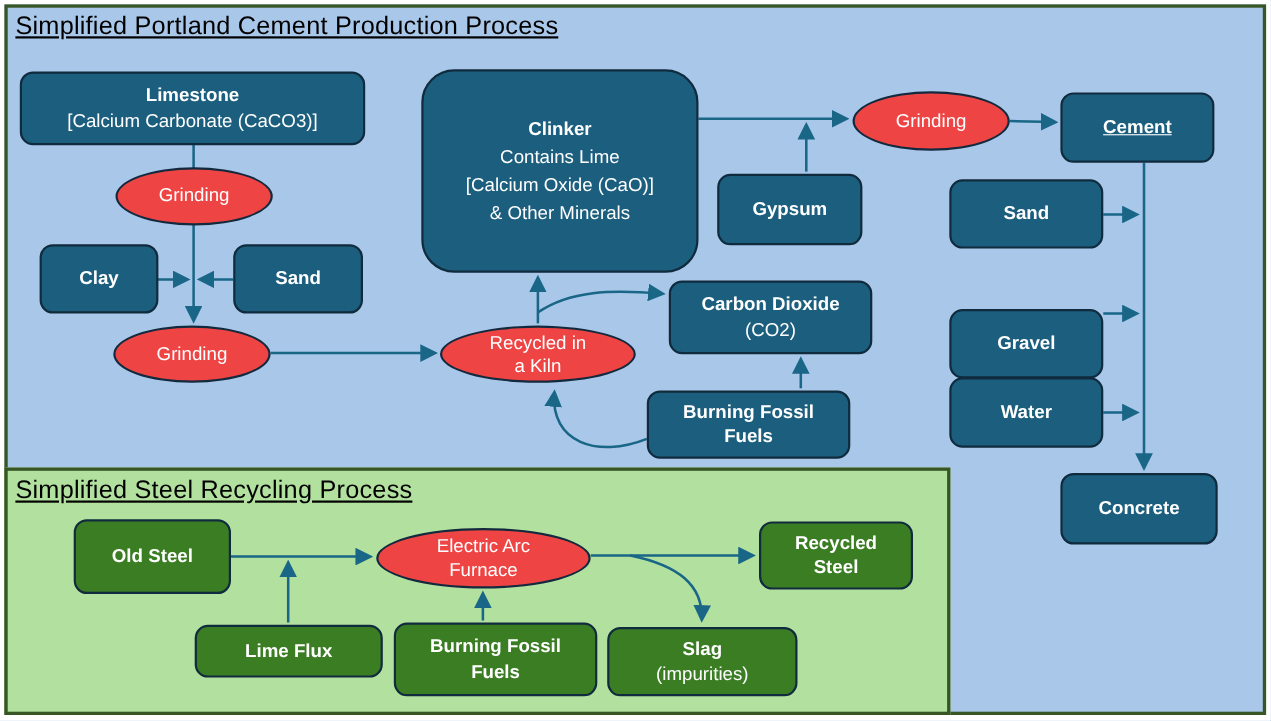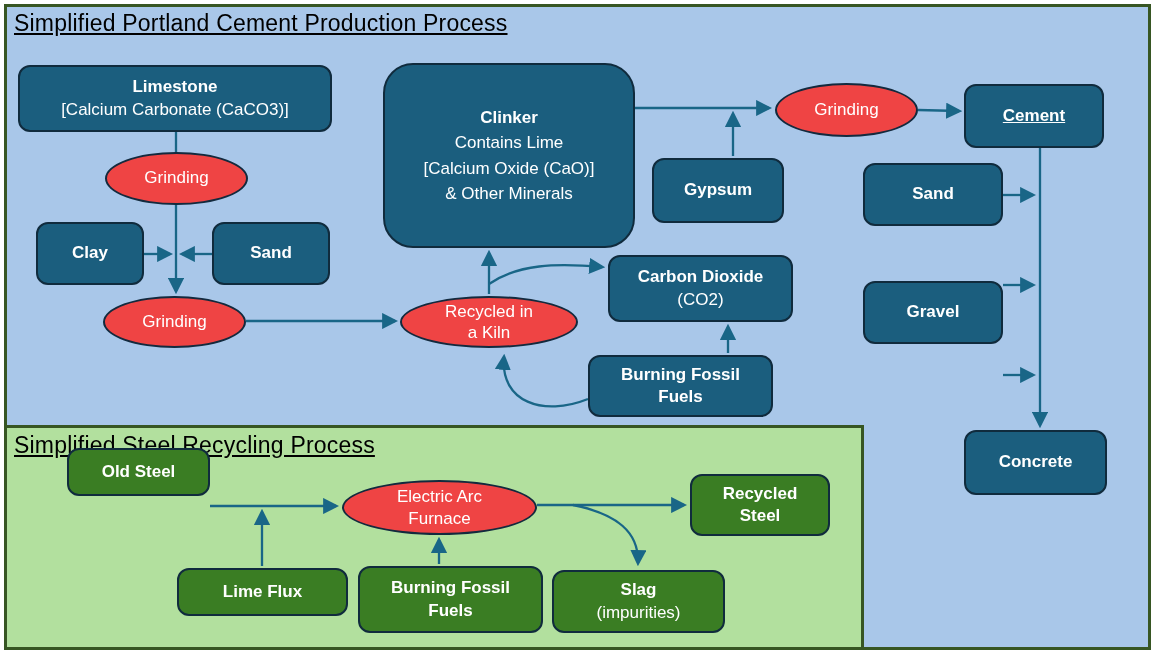--- a/index.html
+++ b/index.html
@@ -124,28 +124,31 @@
   </div>
 
   <div class="node teal" style="left:863px;top:163px;width:140px;height:63px;">
     <span class="b">Sand</span>
   </div>
 
   <div class="node teal" style="left:863px;top:253px;width:140px;height:63px;margin-top:28px;">
     <span class="b">Gravel</span>
   </div>
 
+  <div class="node teal" style="left:863px;top:343px;width:140px;height:64px;">
+    <span class="b">Water</span>
+  </div>
 
   <div class="node teal" style="left:964px;top:430px;width:143px;height:65px;">
     <span class="b">Concrete</span>
   </div>
 
   <div class="section-title" style="left:14px;top:432px;">Simplified Steel Recycling Process</div>
 
-  <div class="node green" style="left:67px;top:448px;width:143px;height:48px;">
+  <div class="node green" style="left:67px;top:472px;width:143px;height:68px;">
     <span class="b">Old Steel</span>
   </div>
 
   <div class="node green" style="left:177px;top:568px;width:171px;height:48px;">
     <span class="b">Lime Flux</span>
   </div>
 
   <div class="node ellipse" style="left:342px;top:480px;width:195px;height:55px;line-height:1.25;">
     <span class="r">Electric Arc</span>
     <span class="r">Furnace</span>

